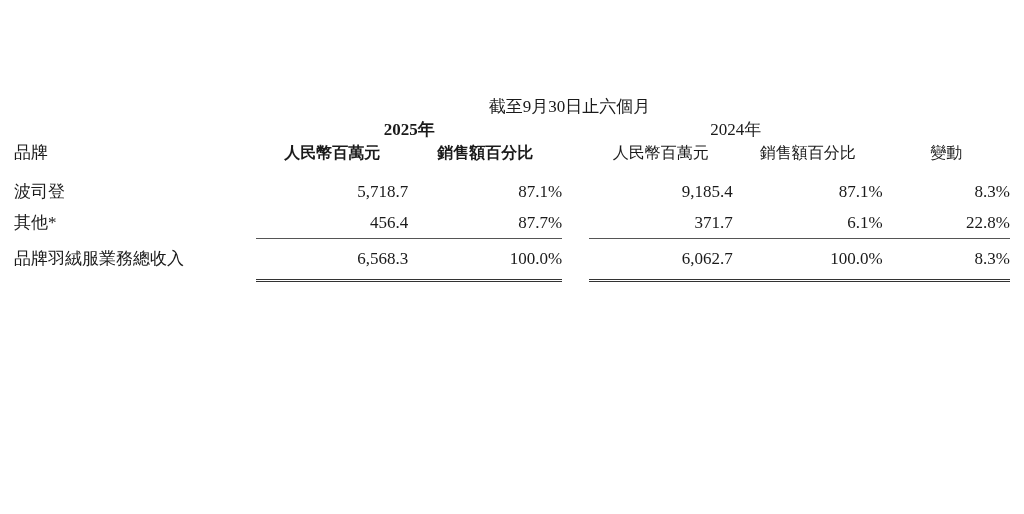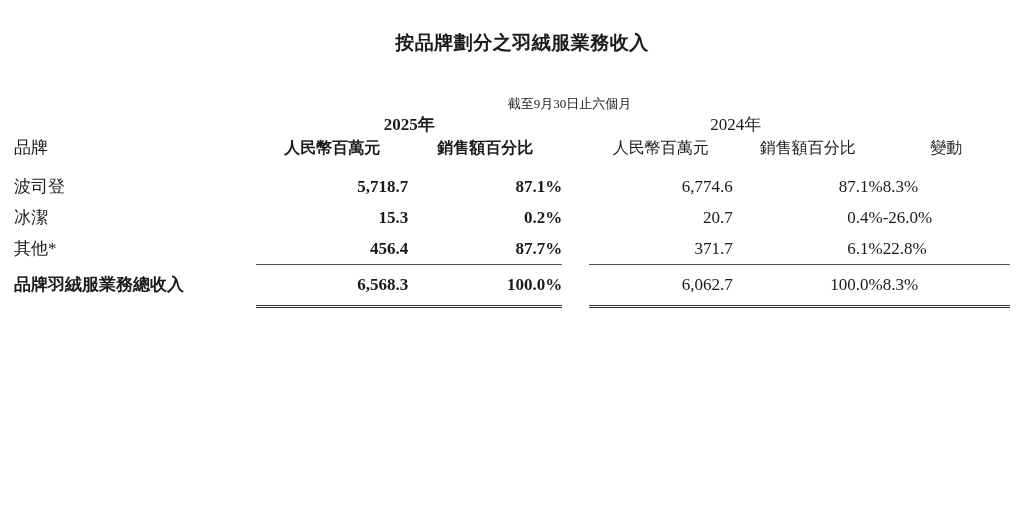--- a/index.html
+++ b/index.html
@@ -45,25 +45,25 @@
     padding: 0;
     vertical-align: bottom;
     font-weight: normal;
   }
   .c-brand { width: 236px; text-align: left; margin-left: 48px; }
   .c-a1 { width: 148px; text-align: right; padding-right: 10px; }
   .c-a2 { width: 150px; text-align: right; padding-right: 6px; }
   .c-gap { width: 26px; }
   .c-b1 { width: 140px; text-align: right; padding-right: 10px; }
   .c-b2 { width: 146px; text-align: right; padding-right: 6px; }
-  .c-chg { width: 124px; text-align: left; padding-right: 6px; }
+  .c-chg { width: 124px; text-align: right; padding-right: 6px; }
 
   .period-head {
     text-align: center;
-    font-size: 13px;
+    font-size: 17px;
     font-weight: bold;
     padding-bottom: 6px;
   }
   .yr {
     text-align: center;
     padding-bottom: 4px;
     margin-top: 40px;
   }
   .yr.bold { font-weight: bold; }
   .sub {
@@ -75,47 +75,46 @@
   .sub.bold { font-weight: bold; }
   .hdr-row td { padding-bottom: 10px; }
   .brand-label {
     font-size: 17px;
     text-align: left;
   }
   .data-row td {
     height: 31px;
     line-height: 31px;
   }
-  .data-row td.c-a1, .data-row td.c-a2 { font-weight: bold; }
+  .data-row td.c-a1, .data-row td.c-a2 { font-weight: normal; }
   .spacer-row td { height: 12px; line-height: 12px; }
   .rule td > .rl {
     border-top: 1px solid #555;
     height: 0;
     font-size: 0;
     line-height: 0;
   }
   .total-row td {
     height: 40px;
     line-height: 40px;
   }
-  .total-row td.c-brand { font-weight: bold; }
-  .total-row td.c-a1, .total-row td.c-a2 { font-weight: bold; }
+  .total-row td.c-brand { font-weight: normal; }
+  .total-row td.c-a1, .total-row td.c-a2 { font-weight: normal; }
   .dbl td > .rl2 {
     border-top: 3px double #333;
     height: 0;
     font-size: 0;
     line-height: 0;
   }
 </style>
 </head>
 <body>
 
 <div class="page">
 
-  <div class="title">按品牌劃分之羽絨服業務收入</div>
 
   <table class="fin">
     <colgroup>
       <col class="c-brand">
         <col class="c-a1">
         <col class="c-a2">
         <col class="c-gap">
         <col class="c-b1">
         <col class="c-b2">
         <col class="c-chg">
@@ -145,32 +144,23 @@
 
       <tr class="spacer-row">
         <td colspan="7"></td>
       </tr>
 
       <tr class="data-row">
         <td class="c-brand">波司登</td>
         <td class="c-a1">5,718.7</td>
         <td class="c-a2">87.1%</td>
         <td></td>
-        <td class="c-b1">6,774.6</td>
+        <td class="c-b1">9,185.4</td>
         <td class="c-b2">87.1%</td>
         <td class="c-chg">8.3%</td>
-      </tr>
-      <tr class="data-row">
-        <td class="c-brand">冰潔</td>
-        <td class="c-a1">15.3</td>
-        <td class="c-a2">0.2%</td>
-        <td></td>
-        <td class="c-b1">20.7</td>
-        <td class="c-b2">0.4%</td>
-        <td class="c-chg">-26.0%</td>
       </tr>
       <tr class="data-row">
         <td class="c-brand">其他*</td>
         <td class="c-a1">456.4</td>
         <td class="c-a2">87.7%</td>
         <td></td>
         <td class="c-b1">371.7</td>
         <td class="c-b2">6.1%</td>
         <td class="c-chg">22.8%</td>
       </tr>

